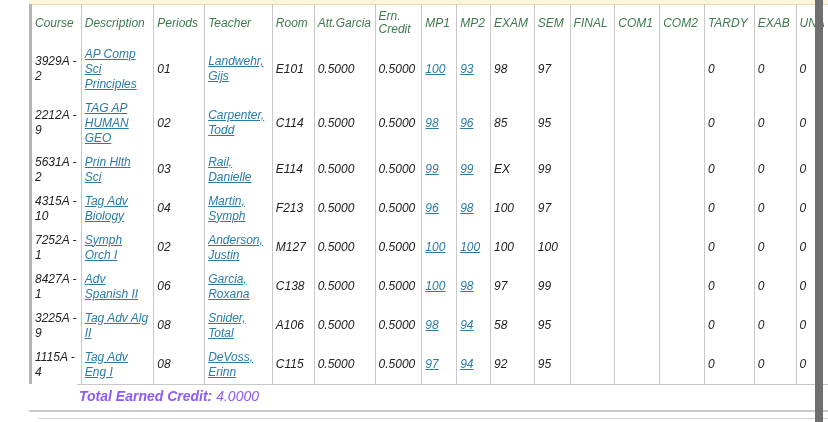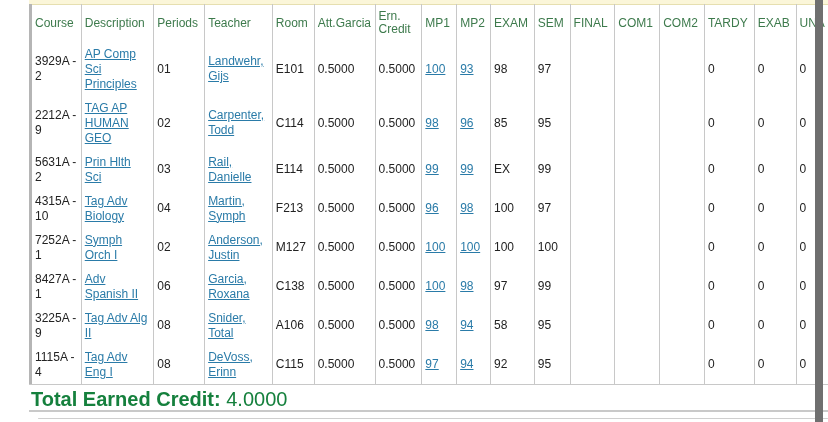--- a/index.html
+++ b/index.html
@@ -7,21 +7,21 @@
     width: 828px; height: 422px; overflow: hidden;
     background: #ffffff;
     font-family: "Liberation Sans", sans-serif;
     position: relative;
   }
   .topband {
     position: absolute; left: 29px; top: 0; width: 800px; height: 4px;
     background: #fbf6d9; border-bottom: 1px solid #e6dfb0;
   }
   .wrap {
-    position: absolute; left: 29px; top: 4px; width: 800px;
+    position: absolute; left: 29px; top: 4px; width: 800px; font-style: italic;
   }
   table.grades {
     border-collapse: collapse;
     table-layout: fixed;
     font-size: 12px;
     color: #222;
     border-left: 3px solid #b5b5b5;
   }
   table.grades th, table.grades td {
     border-right: 1px solid #c8c8c8;
@@ -37,22 +37,23 @@
     height: 38px;
     font-size: 12px;
     line-height: 13px;
   }
   table.grades td { line-height: 15px; }
   table.grades tr.row-3line td { height: 54px; }
   table.grades tr.row-2line td { height: 39px; }
   table.grades td.wrapcell { white-space: normal; }
   a.lnk { color: #2a7ba8; text-decoration: underline; cursor: pointer; }
   .total {
-    font-size: 20px; color: #15803d; padding: 3px 0 0 2px; height: 22px;
+    font-size: 14px; color: #8b5cf6; padding: 3px 0 0 2px; height: 22px;
     border-top: 1px solid #c8c8c8;
+    margin-left: 48px;
   }
   .total b { font-weight: bold; }
   .bottom-line1 {
     position: absolute; left: 29px; top: 410px; width: 800px; height: 2px;
     background: #c9c9c9;
   }
   .bottom-line2 {
     position: absolute; left: 38px; top: 418px; width: 790px; height: 1px;
     background: #cfcfcf; border-radius: 3px;
   }

